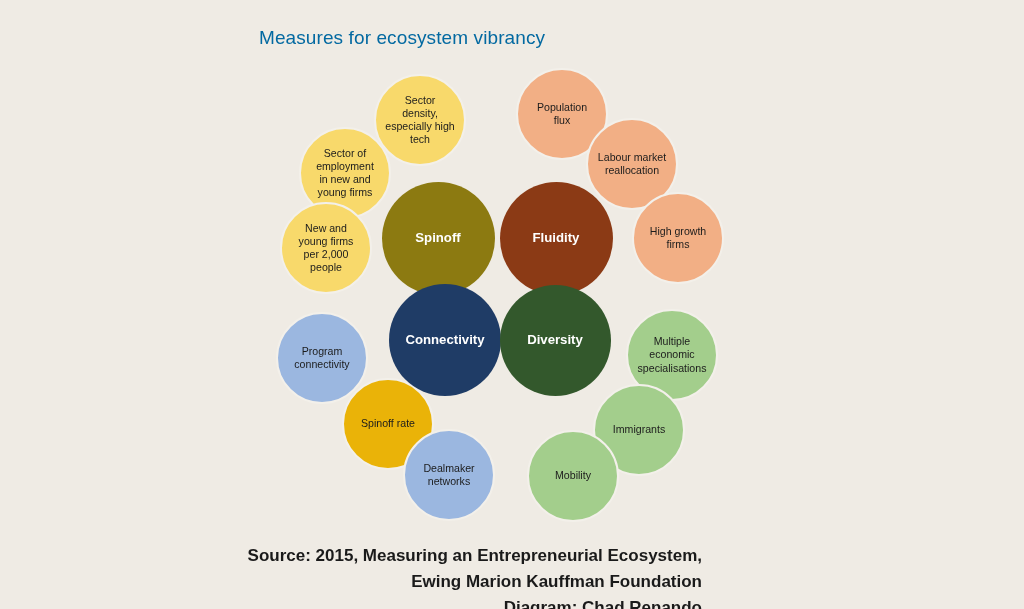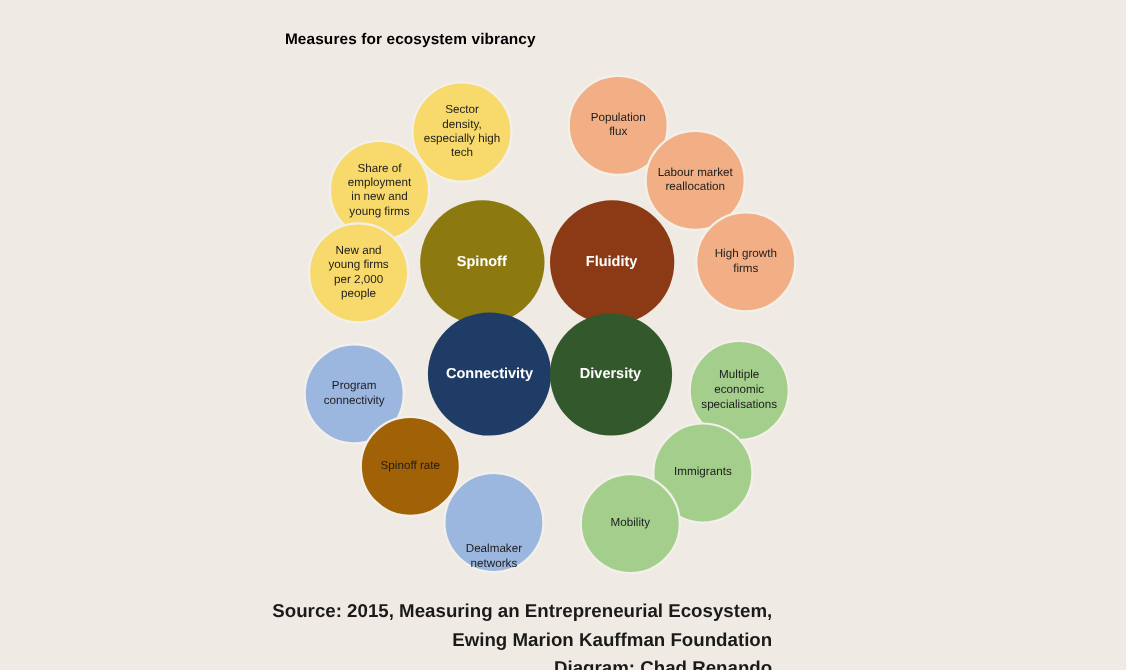--- a/index.html
+++ b/index.html
@@ -18,23 +18,23 @@
   #canvas {
     position: absolute;
     left: 0; top: 0;
     width: 1024px;
     height: 609px;
   }
   .title {
     position: absolute;
     left: 259px;
     top: 27px;
-    font-size: 14px;
-    font-weight: bold;
-    color: #000000;
+    font-size: 19px;
+    font-weight: normal;
+    color: #0369a1;
     letter-spacing: 0.1px;
     white-space: nowrap;
   }
   .bubble {
     position: absolute;
     border-radius: 50%;
     display: flex;
     align-items: center;
     justify-content: center;
     text-align: center;
@@ -80,21 +80,21 @@
   <div class="title">Measures for ecosystem vibrancy</div>
 
   <div id="bubbles">
       <div class="bubble satellite sat-back" style="width: 92px; height: 92px; left: 374px; top: 74px; background: rgb(248, 217, 107);">
         <span class="lbl">Sector
 density,
 especially high
 tech</span>
       </div>
       <div class="bubble satellite sat-front" style="width: 92px; height: 92px; left: 299px; top: 127px; background: rgb(248, 217, 107);">
-        <span class="lbl">Share of
+        <span class="lbl">Sector of
 employment
 in new and
 young firms</span>
       </div>
       <div class="bubble satellite sat-front" style="width: 92px; height: 92px; left: 280px; top: 202px; background: rgb(248, 217, 107);">
         <span class="lbl">New and
 young firms
 per 2,000
 people</span>
       </div>
@@ -118,24 +118,24 @@
       <div class="bubble satellite sat-front" style="width: 92px; height: 92px; left: 593px; top: 384px; background: rgb(163, 206, 140);">
         <span class="lbl">Immigrants</span>
       </div>
       <div class="bubble satellite sat-front" style="width: 92px; height: 92px; left: 527px; top: 430px; background: rgb(163, 206, 140);">
         <span class="lbl">Mobility</span>
       </div>
       <div class="bubble satellite sat-back" style="width: 92px; height: 92px; left: 276px; top: 312px; background: rgb(155, 183, 224);">
         <span class="lbl">Program
 connectivity</span>
       </div>
-      <div class="bubble satellite sat-front" style="width: 92px; height: 92px; left: 327px; top: 378px; background: #a16207;">
+      <div class="bubble satellite sat-front" style="width: 92px; height: 92px; left: 342px; top: 378px; background: #eab308;">
         <span class="lbl">Spinoff rate</span>
       </div>
-      <div class="bubble satellite sat-front" style="width: 92px; height: 92px; left: 403px; top: 429px; background: rgb(155, 183, 224); align-items: flex-end;">
+      <div class="bubble satellite sat-front" style="width: 92px; height: 92px; left: 403px; top: 429px; background: rgb(155, 183, 224);">
         <span class="lbl">Dealmaker
 networks</span>
       </div>
       <div class="bubble core" style="width: 113px; height: 113px; left: 381.5px; top: 181.5px; background: rgb(140, 122, 17);">
         <span class="lbl">Spinoff</span>
       </div>
       <div class="bubble core" style="width: 113px; height: 113px; left: 499.5px; top: 181.5px; background: rgb(139, 58, 21);">
         <span class="lbl">Fluidity</span>
       </div>
       <div class="bubble core" style="width: 112px; height: 112px; left: 389px; top: 284px; background: rgb(31, 60, 102);">

